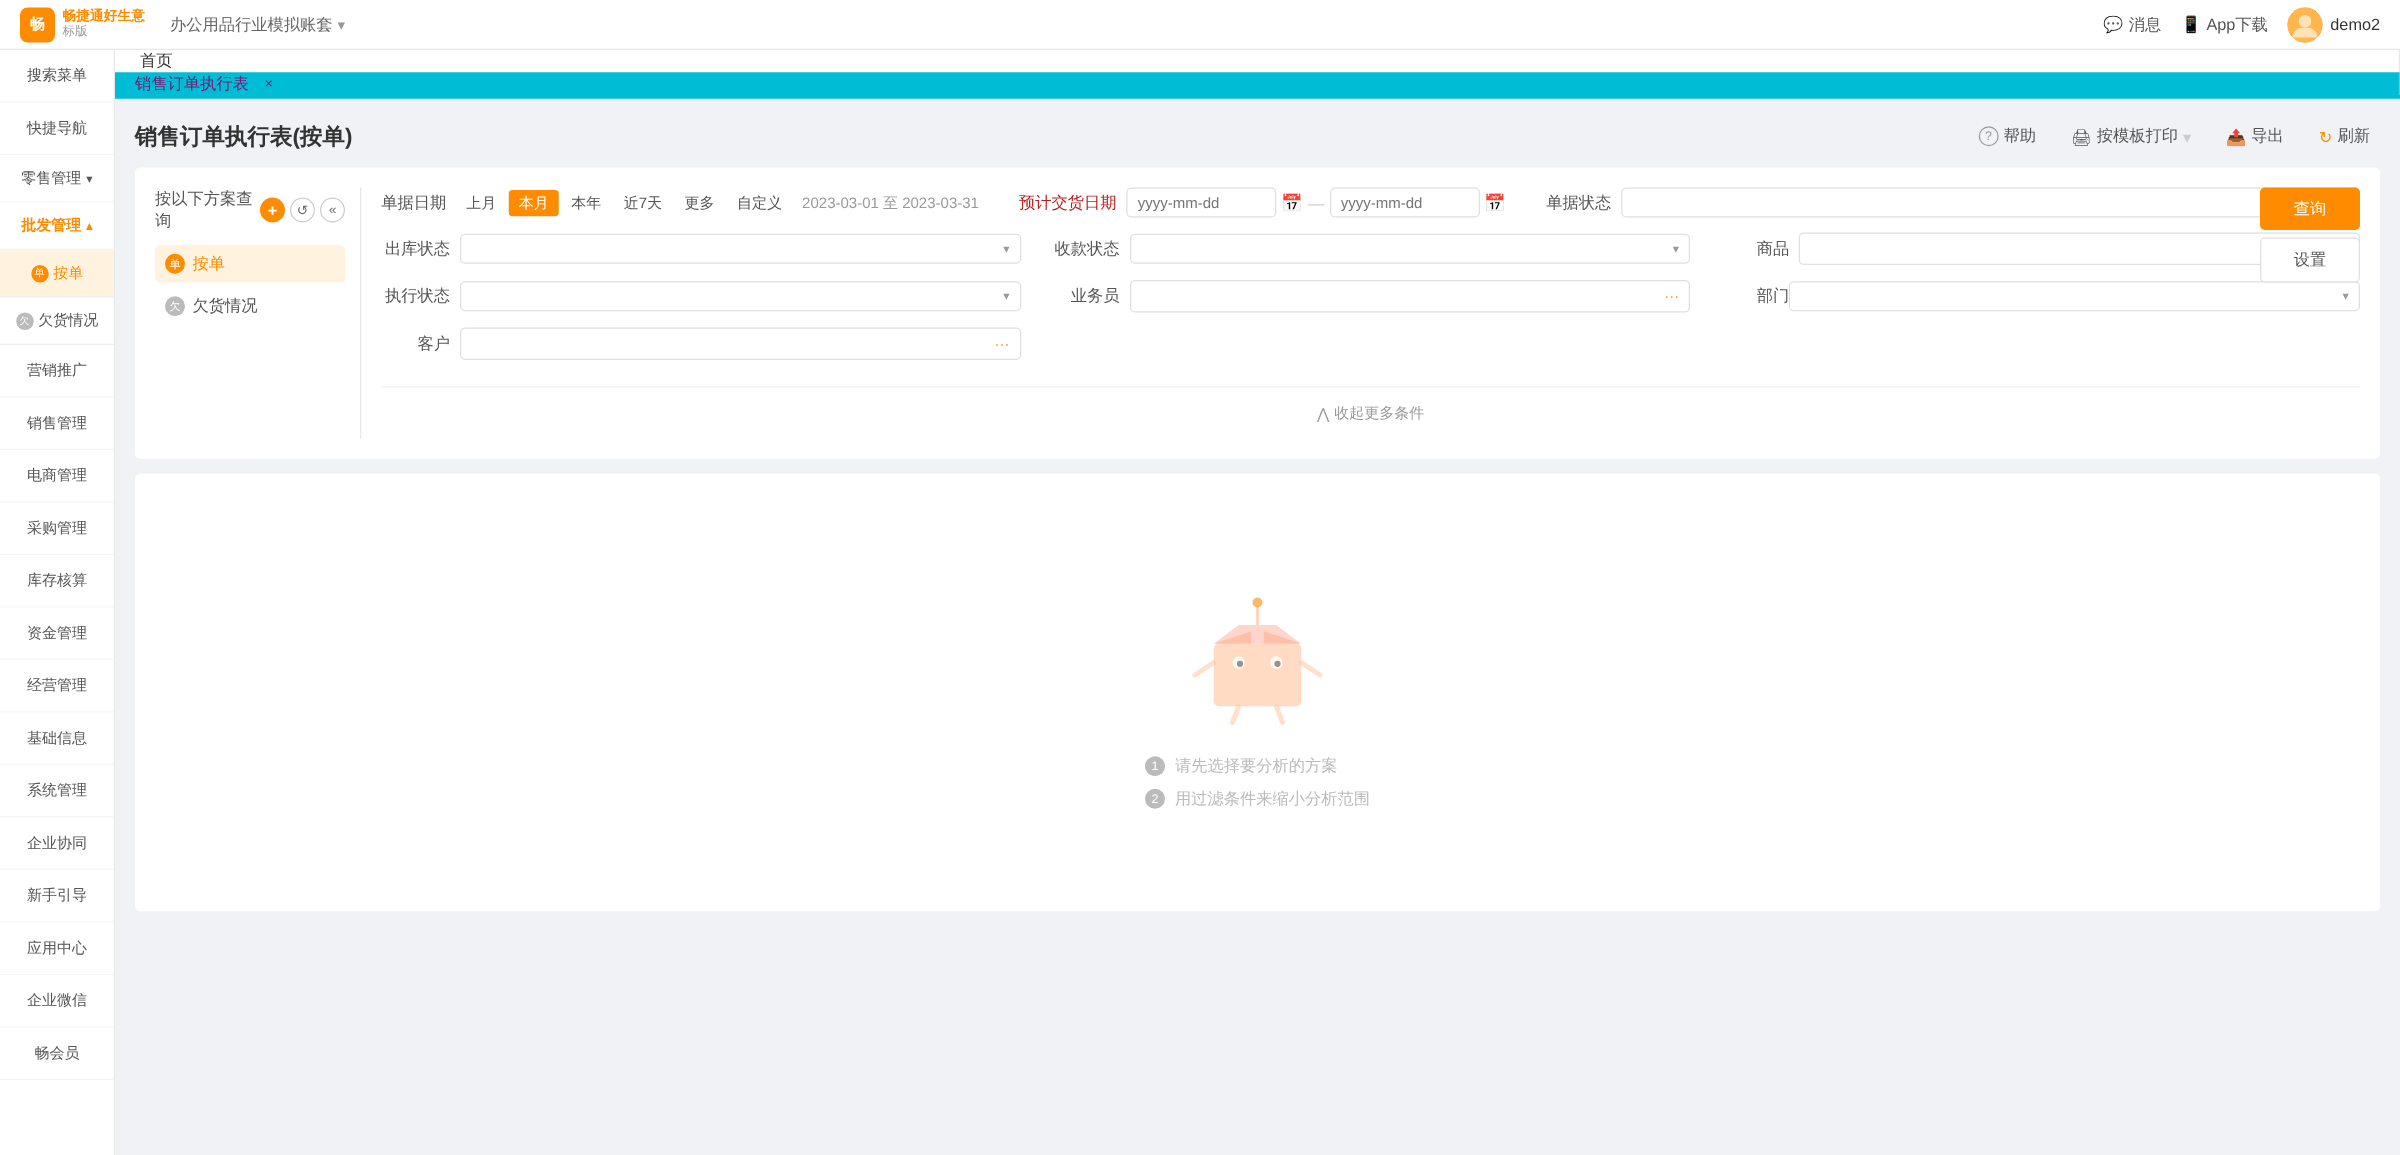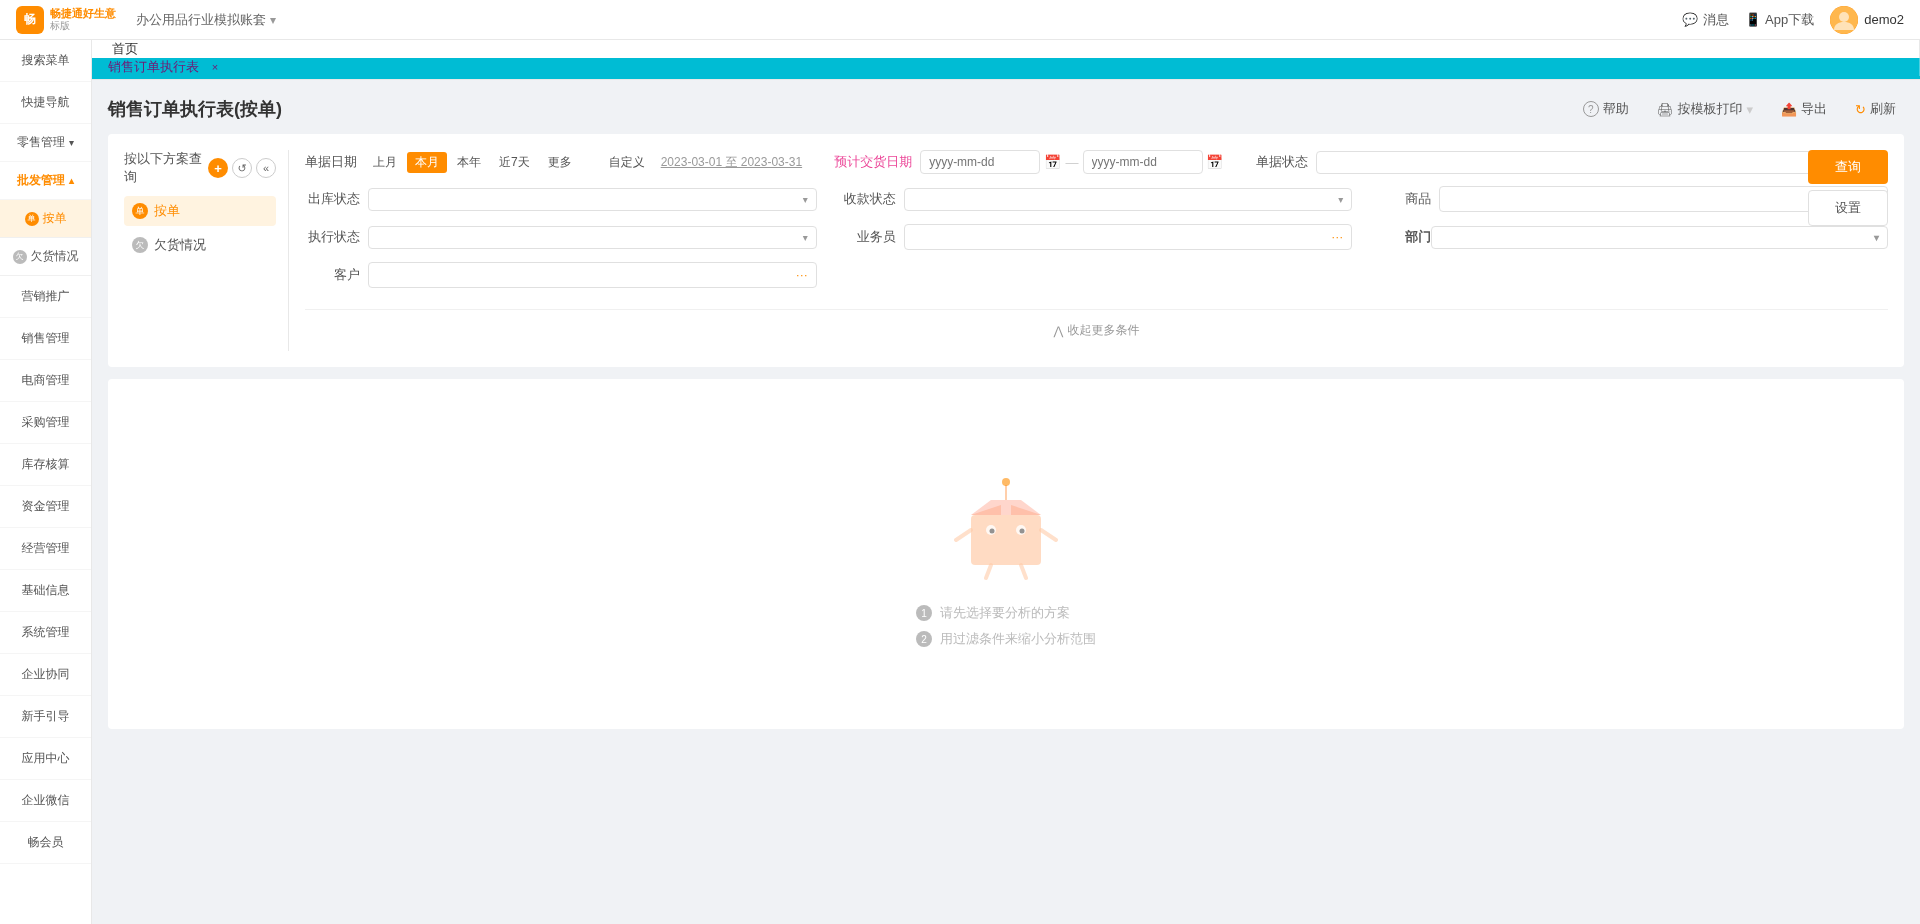--- a/index.html
+++ b/index.html
@@ -236,27 +236,27 @@
               <div style="display:grid;grid-template-columns:auto auto 1fr;gap:16px;align-items:center;margin-bottom:12px;">
 
                 <div style="display:flex;align-items:center;gap:8px;">
                   <span style="font-size:13px;color:#555;white-space:nowrap;">单据日期</span>
                   <div style="display:flex;align-items:center;gap:2px;">
                     <button style="padding:2px 8px;border-radius:3px;font-size:12px;cursor:pointer;border:none;background:transparent;color:#555;">上月</button>
                     <button style="padding:2px 8px;border-radius:3px;font-size:12px;cursor:pointer;border:none;background:#ff8c00;color:white;">本月</button>
                     <button style="padding:2px 8px;border-radius:3px;font-size:12px;cursor:pointer;border:none;background:transparent;color:#555;">本年</button>
                     <button style="padding:2px 8px;border-radius:3px;font-size:12px;cursor:pointer;border:none;background:transparent;color:#555;">近7天</button>
                     <button style="padding:2px 8px;border-radius:3px;font-size:12px;cursor:pointer;border:none;background:transparent;color:#555;">更多</button>
-                    <button style="padding:2px 8px;border-radius:3px;font-size:12px;cursor:pointer;border:none;background:transparent;color:#555;margin-left:19px;">自定义</button>
-                  </div>
-                  <span style="font-size:12px;color:#999;white-space:nowrap;text-decoration:underline;">2023-03-01 至 2023-03-31</span>
+                    <button style="padding:2px 8px;border-radius:3px;font-size:12px;cursor:pointer;border:none;background:transparent;color:#555;">自定义</button>
+                  </div>
+                  <span style="font-size:12px;color:#999;white-space:nowrap;">2023-03-01 至 2023-03-31</span>
                 </div>
 
                 <div style="display:flex;align-items:center;gap:8px;margin-left:16px;">
-                  <span style="font-size:13px;color:#ec4899;white-space:nowrap;">预计交货日期</span>
+                  <span style="font-size:13px;color:#b91c1c;white-space:nowrap;">预计交货日期</span>
                   <div style="display:flex;align-items:center;gap:4px;">
                     <input type="text" style="border: 1px solid rgb(224, 224, 224); border-radius: 4px; padding: 4px 8px; font-size: 12px; width: 120px; color: rgb(153, 153, 153); outline: none;" placeholder="yyyy-mm-dd">
                     <span style="color:#ff8c00;cursor:pointer;font-size:14px;">📅</span>
                     <span style="color:#ccc;">—</span>
                     <input type="text" style="border: 1px solid rgb(224, 224, 224); border-radius: 4px; padding: 4px 8px; font-size: 12px; width: 120px; color: rgb(153, 153, 153); outline: none;" placeholder="yyyy-mm-dd">
                     <span style="color:#ff8c00;cursor:pointer;font-size:14px;">📅</span>
                   </div>
                 </div>
 
                 <div style="display:flex;align-items:center;gap:8px;margin-left:16px;">
@@ -298,21 +298,21 @@
                     <span></span>
                     <span style="color:#999;font-size:10px;">▾</span>
                   </div>
                 </div>
                 <div style="display:flex;align-items:center;gap:8px;">
                   <span style="font-size:13px;color:#555;white-space:nowrap;min-width:55px;text-align:right;">业务员</span>
                   <div style="flex:1;border:1px solid #e0e0e0;border-radius:4px;padding:5px 8px;font-size:12px;color:#ff8c00;display:flex;align-items:center;justify-content:flex-end;cursor:pointer;background:#fff;">
                     <span>···</span>
                   </div>
                 </div>
-                <div style="display:flex;align-items:center;gap:0;font-weight:bold;">
+                <div style="display:flex;align-items:center;gap:0;">
                   <span style="font-size:13px;color:#555;white-space:nowrap;min-width:55px;text-align:right;">部门</span>
                   <div style="flex:1;border:1px solid #e0e0e0;border-radius:4px;padding:5px 8px;font-size:12px;color:#999;display:flex;align-items:center;justify-content:space-between;cursor:pointer;background:#fff;">
                     <span></span>
                     <span style="color:#999;font-size:10px;">▾</span>
                   </div>
                 </div>
               </div>
 
               <div style="display:grid;grid-template-columns:repeat(3,1fr);gap:12px 24px;margin-bottom:21px;">
                 <div style="display:flex;align-items:center;gap:8px;">

